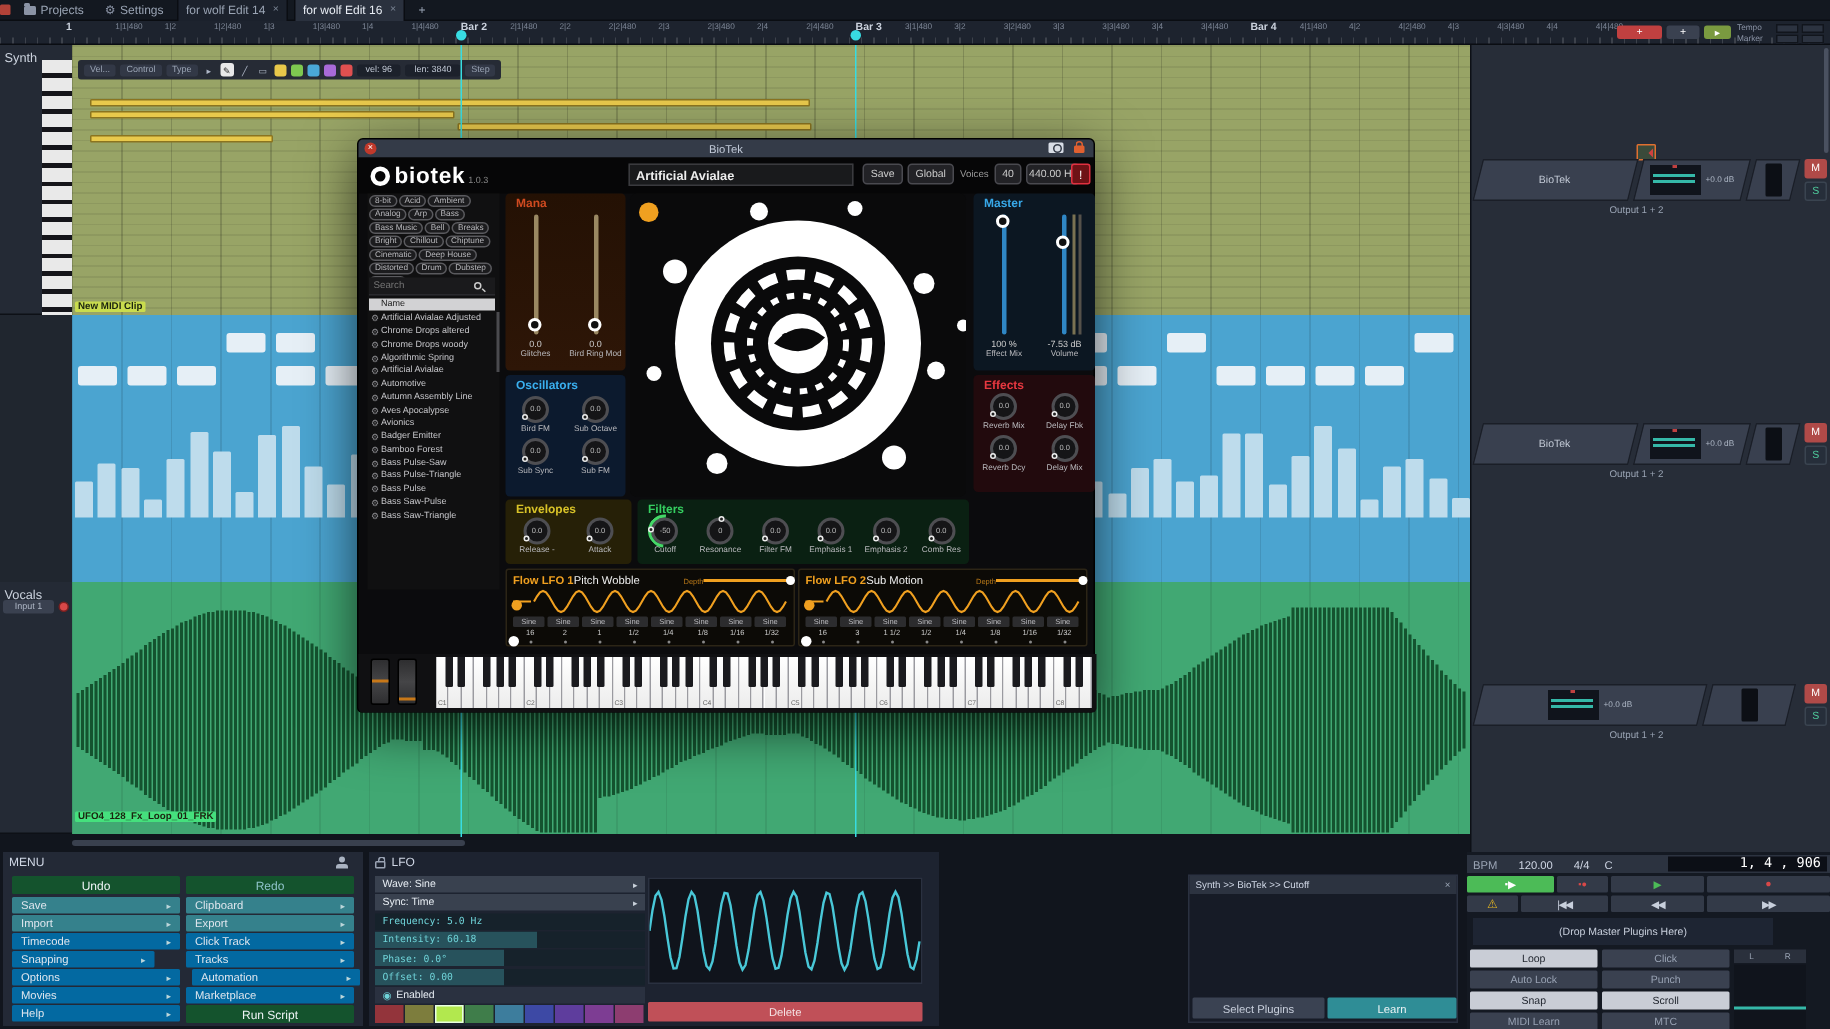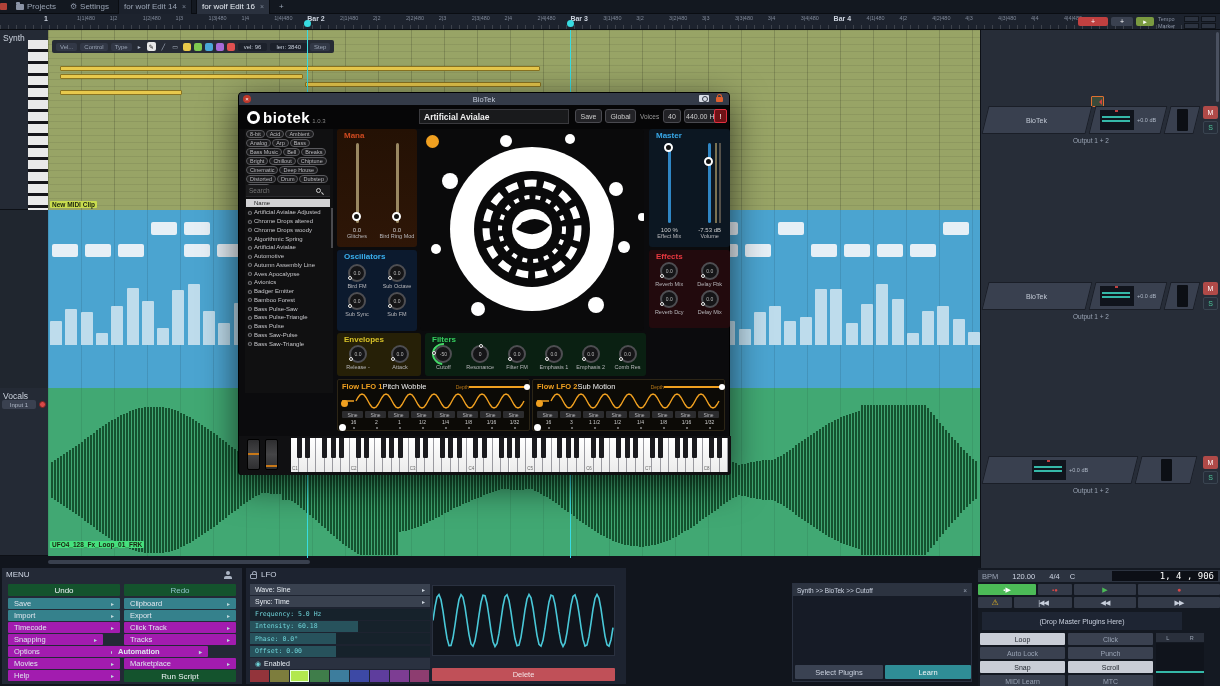--- a/index.html
+++ b/index.html
@@ -159,21 +159,21 @@
 .wkey{position:absolute;top:0;height:34px;background:linear-gradient(180deg,#fff,#ececec);border-right:1px solid #9a9aa0}
 .bkey{position:absolute;top:0;height:20px;width:5px;background:#1a1a1e;border-radius:0 0 1px 1px;z-index:2}
 .octlab{position:absolute;bottom:1px;font-size:4.5px;color:#666;z-index:3}
 
 #bottom{position:absolute;left:0;top:568px;width:1220px;height:118px;background:#11151d;z-index:3}
 .panel{position:absolute;background:#1d2330}
 .phead{position:absolute;left:4px;top:2px;font-size:8px;color:#cfd6e4;display:flex;align-items:center;gap:4px}
 .mrow{position:absolute;height:11px;display:flex;align-items:center;padding:0 6px;font-size:7.5px;color:#dfe6ee;border-radius:1px}
 .mrow .arr{margin-left:auto;font-size:6px;color:#bcd6da}
 .mrow.teal{background:#35818c}
-.mrow.slate{background:#a21caf}
+.mrow.slate{background:#0369a1}
 .bigbtn{position:absolute;height:12px;background:#14532d;display:flex;align-items:center;justify-content:center;font-size:8px;color:#eef4f6;border-radius:1px}
 .personicon{width:8px;height:8px;position:relative;margin-left:auto;margin-right:6px}
 .personicon::before{content:"";position:absolute;left:2px;top:0;width:4px;height:4px;border-radius:50%;background:#aab3c2}
 .personicon::after{content:"";position:absolute;left:0;top:5px;width:8px;height:3px;border-radius:2px 2px 0 0;background:#aab3c2}
 .padlock{width:7px;height:5px;border:1px solid #9aa3b3;border-radius:1px;position:relative;margin-top:3px}
 .padlock::before{content:"";position:absolute;left:1px;top:-4px;width:3px;height:3px;border:1px solid #9aa3b3;border-bottom:none;border-radius:3px 3px 0 0}
 .lrow{position:absolute;left:4px;width:180px;height:11px;background:#39414f;display:flex;align-items:center;padding:0 5px;font-size:7px;color:#e6ecf2;overflow:hidden}
 .lrow.mono{background:#16222b;font-family:"DejaVu Sans Mono",monospace;color:#6fd3d8;font-size:6.5px}
 .lrow .fill{position:absolute;left:0;top:0;height:100%;background:#27525c;z-index:0}
 .lrow span{position:relative;z-index:1}
@@ -1060,21 +1060,21 @@
           <span class="arr">▸</span>
         </div>
         <div class="mrow slate" style="left: 122px; width: 112px; top: 54px;">
           <span>Click Track</span>
           <span class="arr">▸</span>
         </div>
         <div class="mrow slate" style="left: 122px; width: 112px; top: 66px;">
           <span>Tracks</span>
           <span class="arr">▸</span>
         </div>
-        <div class="mrow slate" style="left: 110px; width: 96px; top: 78px; font-weight: bold;">
+        <div class="mrow slate" style="left: 126px; width: 112px; top: 78px;">
           <span>Automation</span>
           <span class="arr">▸</span>
         </div>
         <div class="mrow slate" style="left: 122px; width: 112px; top: 90px;">
           <span>Marketplace</span>
           <span class="arr">▸</span>
         </div>
       </div>
 
     <div class="panel" style="left:246px;top:0;width:380px;height:116px;background:#1d2330">

